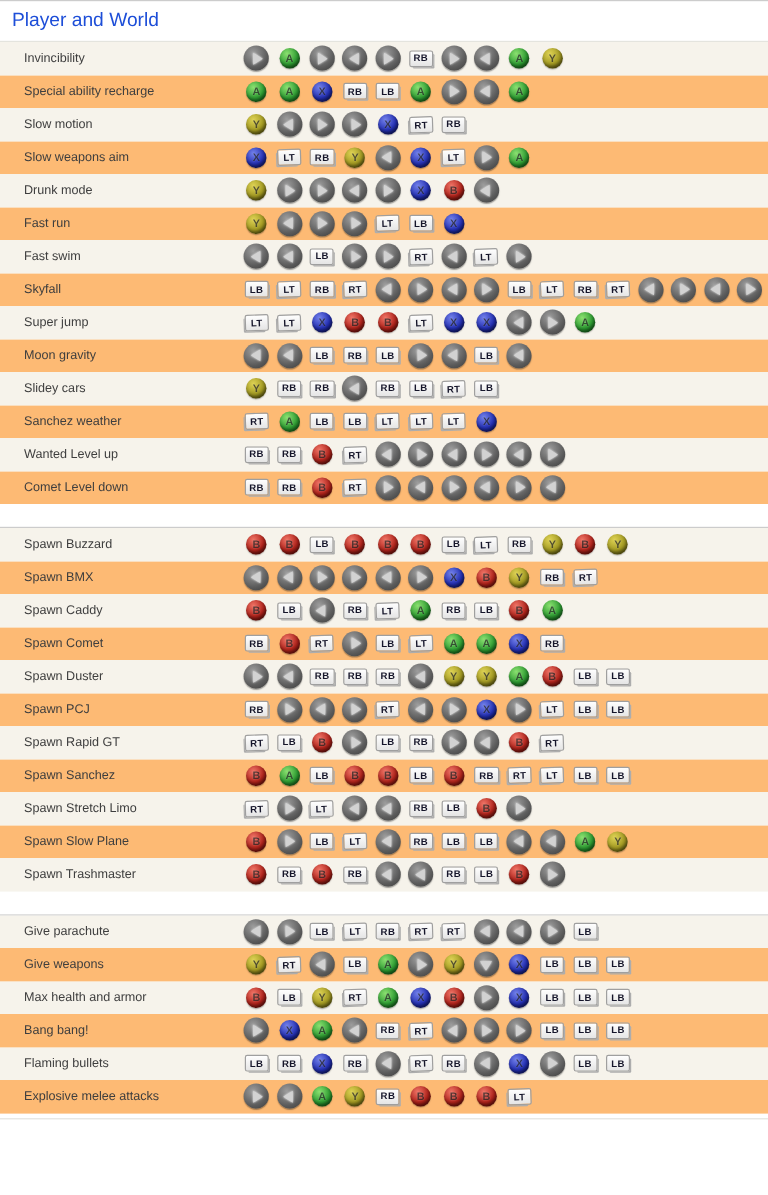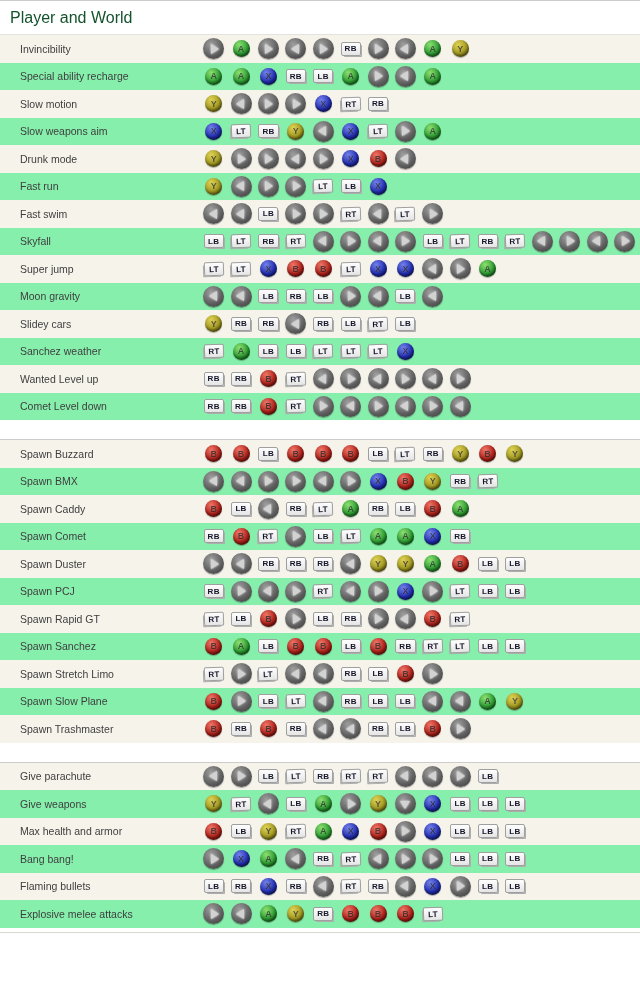--- a/index.html
+++ b/index.html
@@ -18,28 +18,28 @@
     border-top: 1px solid #cccccc;
     margin-bottom: 15px;
     padding-bottom: 4px;
   }
   .section:last-child { margin-bottom: 0; }
   .section-title {
     margin: 0;
     padding: 8px 10px 7px 10px;
     font-size: 16px;
     font-weight: 400;
-    color: #14532d;
+    color: #1d4ed8;
     border-bottom: 1px solid #e4e4de;
   }
   .row {
     display: flex;
     align-items: center;
     height: 27.5px;
-    background: #86efac;
+    background: #fdba74;
   }
   .row:nth-of-type(odd) { background: #f6f3eb; }
   .label {
     flex: 0 0 180px;
     padding-left: 20px;
     font-size: 10.5px;
     color: #3e3e3e;
     white-space: nowrap;
     overflow: hidden;
   }

